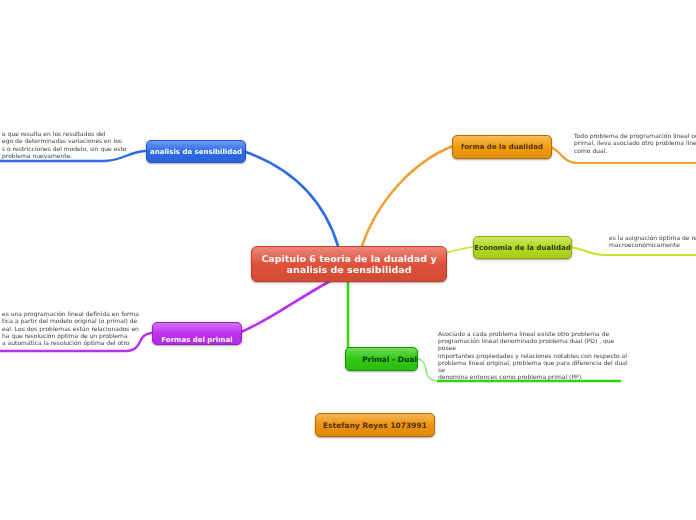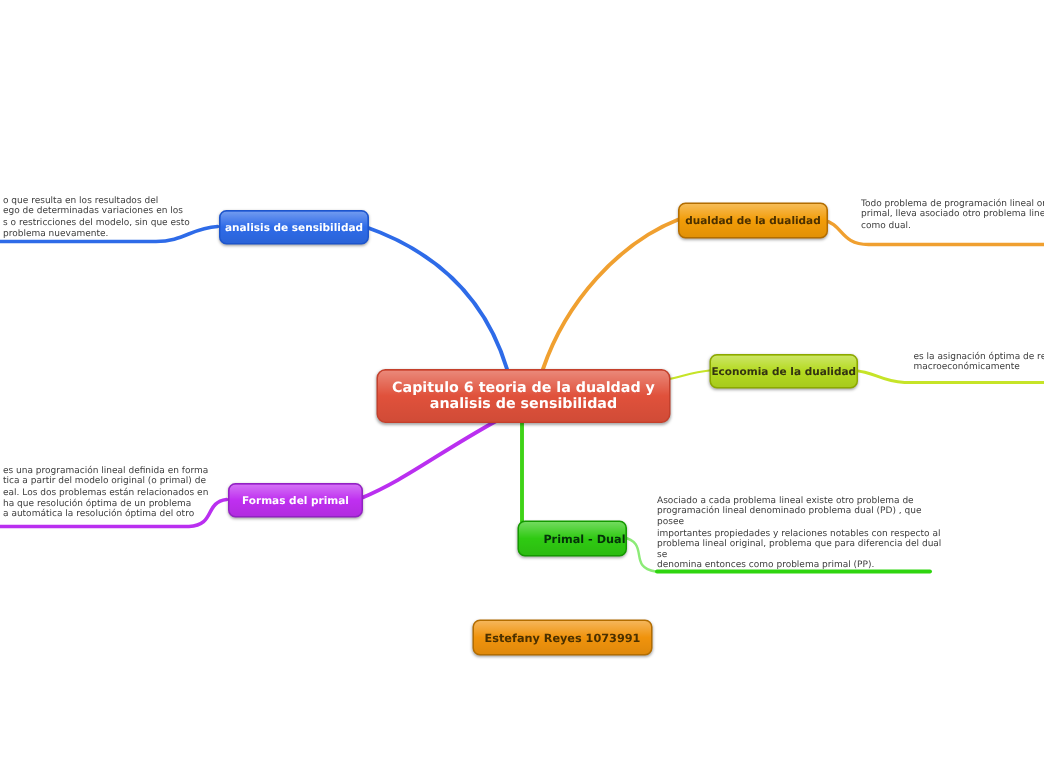--- a/index.html
+++ b/index.html
@@ -71,28 +71,28 @@
   <div class="node" id="center-node" style="background-color: rgb(224, 81, 59); border-color: rgb(196, 64, 44); color: rgb(255, 255, 255);">
     <div>Capitulo 6 teoria de la dualdad y</div>
     <div>analisis de sensibilidad</div>
   </div>
 
   <div class="node" id="node-sensibilidad" style="background-color: rgb(46, 107, 232); border-color: rgb(29, 85, 204); color: rgb(255, 255, 255);">
     <span>analisis de sensibilidad</span>
   </div>
 
   <div class="node" id="node-teoria" style="background-color: rgb(242, 156, 7); border-color: rgb(179, 109, 0); color: rgb(74, 48, 0);">
-    <span>dualdad de la dualidad</span>
+    <span>forma de la dualidad</span>
   </div>
 
   <div class="node" id="node-economia" style="background-color: rgb(180, 218, 31); border-color: rgb(140, 168, 0); color: rgb(51, 51, 17);">
     <span>Economia de la dualidad</span>
   </div>
 
-  <div class="node" id="node-formas" style="background-color: rgb(191, 47, 240); border-color: rgb(146, 34, 194); color: rgb(255, 255, 255);">
+  <div class="node" id="node-formas" style="background-color: rgb(191, 47, 240); border-color: rgb(146, 34, 194); color: rgb(255, 255, 255); justify-content: flex-end;">
     <span>Formas del primal</span>
   </div>
 
   <div class="node" id="node-primal" style="background-color: rgb(47, 202, 18); border-color: rgb(20, 153, 0); color: rgb(5, 50, 10);">
     <span>Primal - Dual</span>
   </div>
 
   <div class="node" id="node-author" style="background-color: rgb(240, 147, 12); border-color: rgb(179, 109, 0); color: rgb(74, 48, 0); margin-left: 16px;">
     <span>Estefany Reyes 1073991</span>
   </div>

